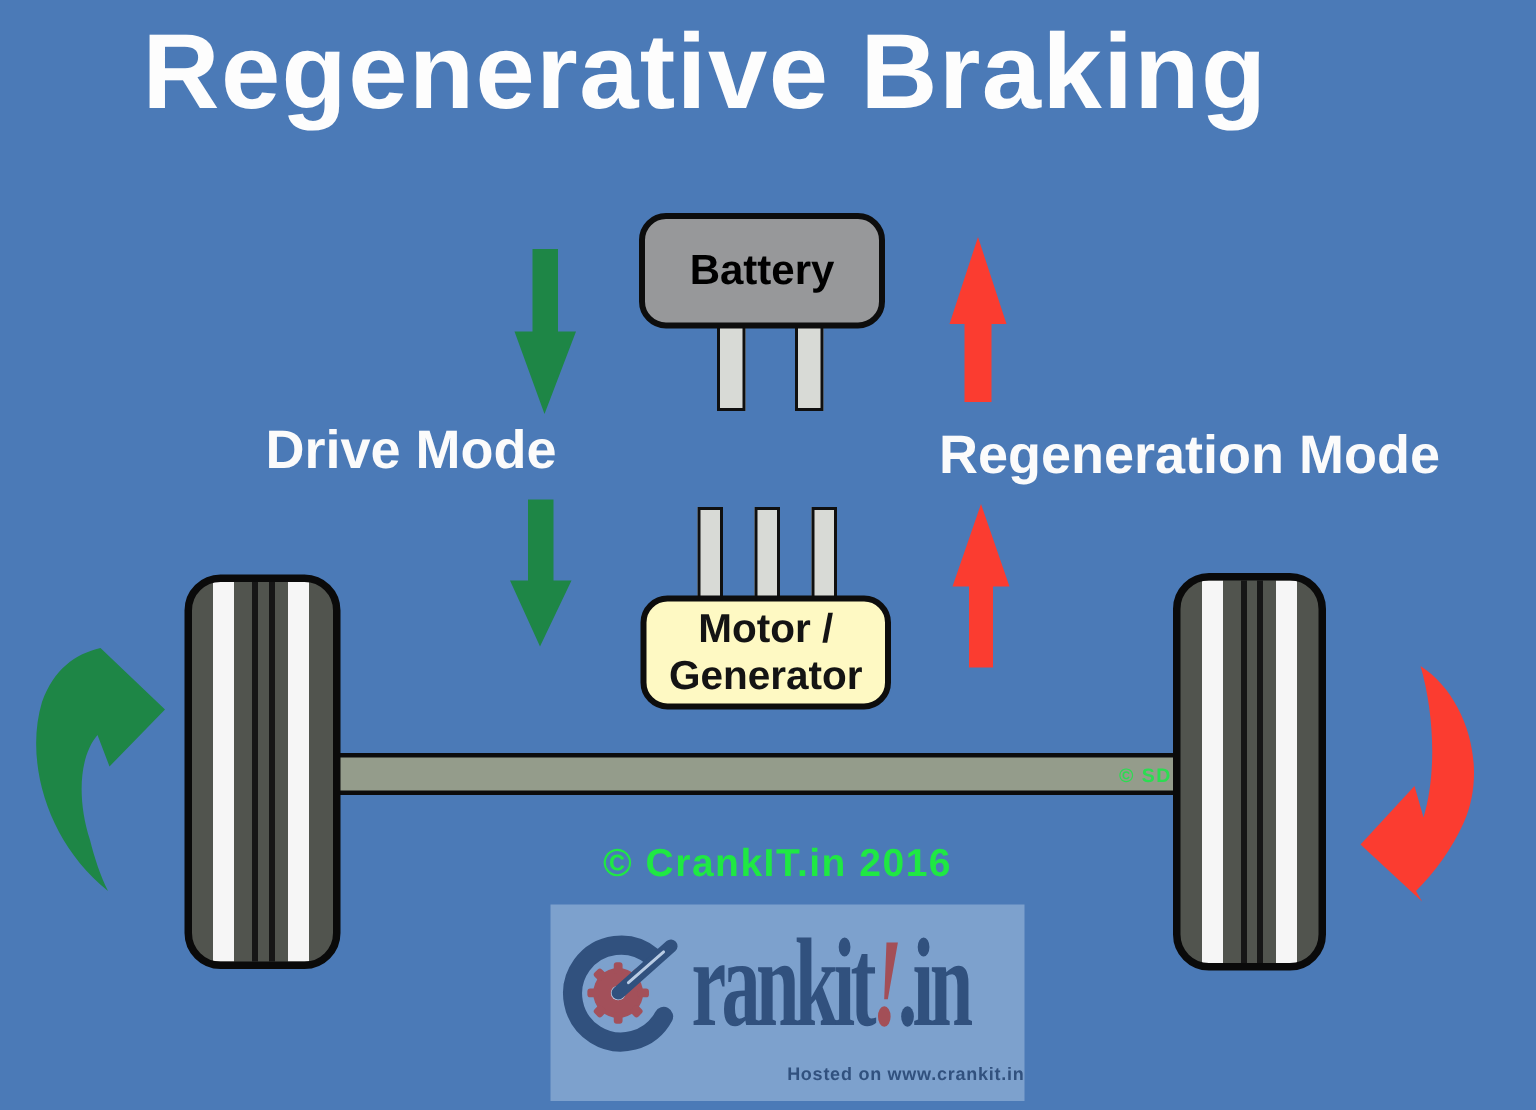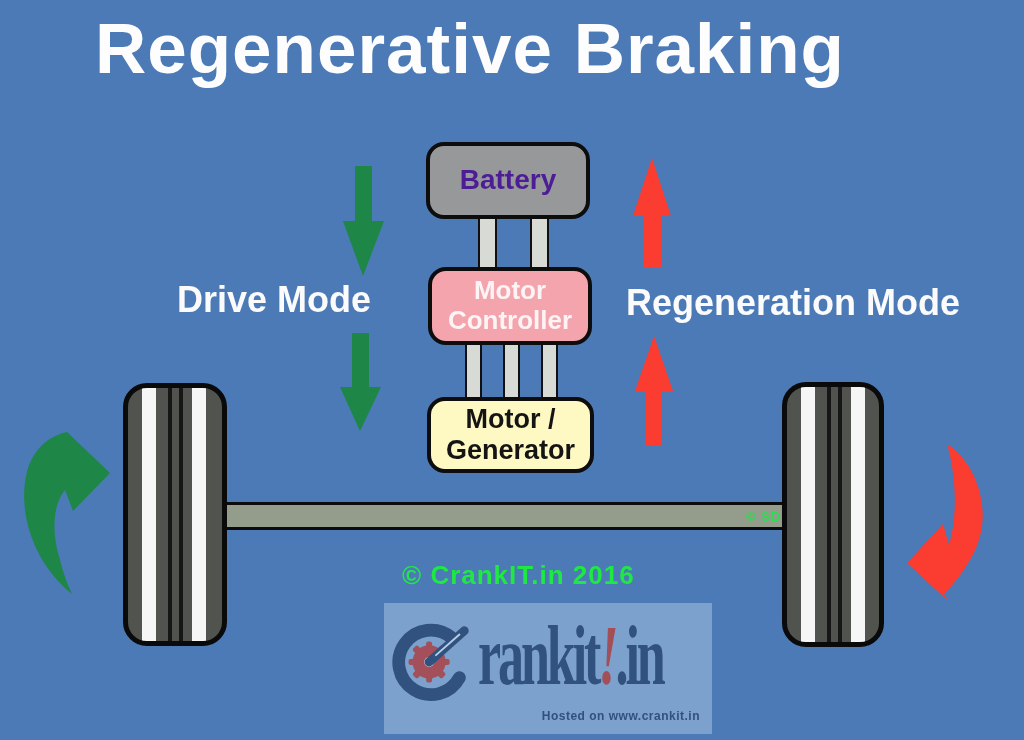--- a/index.html
+++ b/index.html
@@ -15,21 +15,21 @@
     color:#fdfdfd;font-size:71px;font-weight:bold;letter-spacing:1px;
     white-space:nowrap;
   }
   
   .box{
     position:absolute;display:flex;align-items:center;justify-content:center;
     border:4px solid #0d0d0d;border-radius:18px;
     font-weight:bold;text-align:center;line-height:1.15;z-index:4;
     box-sizing:border-box;
   }
-  #battery-box{left:426px;top:142px;width:164px;height:77px;background:#97989a;color:#4c1d95;font-size:28px;}
+  #battery-box{left:426px;top:142px;width:164px;height:77px;background:#97989a;color:#000000;font-size:28px;}
   #controller-box{left:428px;top:267px;width:164px;height:78px;background:#f4a4ac;color:#fdf4f5;font-size:26px;}
   #motorgen-box{left:427px;top:397px;width:167px;height:76px;background:#fef9c3;color:#141414;font-size:27px;}
   #transmission-box{left:409px;top:472px;width:205px;height:78px;background:#9a9cd3;color:#0f0f0f;font-size:30px;border-radius:22px;}
   
   .pipe{
     position:absolute;background:#d8dad6;border:2px solid #101010;z-index:3;box-sizing:border-box;
   }
   #pipe-b1{left:478px;top:212px;width:19px;height:62px;}
   #pipe-b2{left:530px;top:212px;width:19px;height:62px;}
   #pipe-c1{left:465px;top:338px;width:17px;height:66px;}
@@ -54,22 +54,22 @@
     position:absolute;color:#fbfbfb;font-weight:bold;font-size:36px;white-space:nowrap;z-index:5;
   }
   #drive-label{left:177px;top:279px;}
   #regen-label{left:626px;top:282px;}
   
   #arrow-layer{left:0;top:0;width:1024px;height:740px;z-index:2;}
   
   #copyright{left:402px;top:560px;font-size:26px;font-weight:bold;color:#1fe843;white-space:nowrap;z-index:5;letter-spacing:1px;}
   
   #logo-panel{
-    left:384px;top:603px;width:316px;height:131px;
-    background:rgba(223,236,249,0.34);z-index:6;padding-left:12px;
+    left:367px;top:603px;width:316px;height:131px;
+    background:rgba(223,236,249,0.34);z-index:6;
   }
   #logo-row{position:absolute;left:6px;top:14px;display:flex;align-items:flex-start;}
   #logo-brand{
     display:inline-block;font-family:"Liberation Serif",serif;font-weight:bold;
     font-size:84px;line-height:78px;letter-spacing:-5px;color:#31517e;
     transform:scaleX(0.62);transform-origin:left top;white-space:nowrap;
   }
   #logo-brand .bang{color:#a34f57;font-style:italic;}
   #logo-hosted{
     position:absolute;left:0;top:106px;width:316px;text-align:right;
@@ -104,23 +104,20 @@
 
   <div id="pipe-b1" class="pipe"></div>
   <div id="pipe-b2" class="pipe"></div>
   <div id="pipe-c1" class="pipe"></div>
   <div id="pipe-c2" class="pipe"></div>
   <div id="pipe-c3" class="pipe"></div>
 
   <div id="battery-box" class="box">
     <span>Battery</span>
   </div>
-  <div id="controller-box" class="box">
-    <span>Motor Controller</span>
-  </div>
   <div id="motorgen-box" class="box">
     <span>Motor / Generator</span>
   </div>
 
   <div id="drive-label" class="mode-label">Drive Mode</div>
   <div id="regen-label" class="mode-label">Regeneration Mode</div>
 
   <div id="copyright" class="abs">© CrankIT.in 2016</div>
 
   <div id="logo-panel" class="abs">

